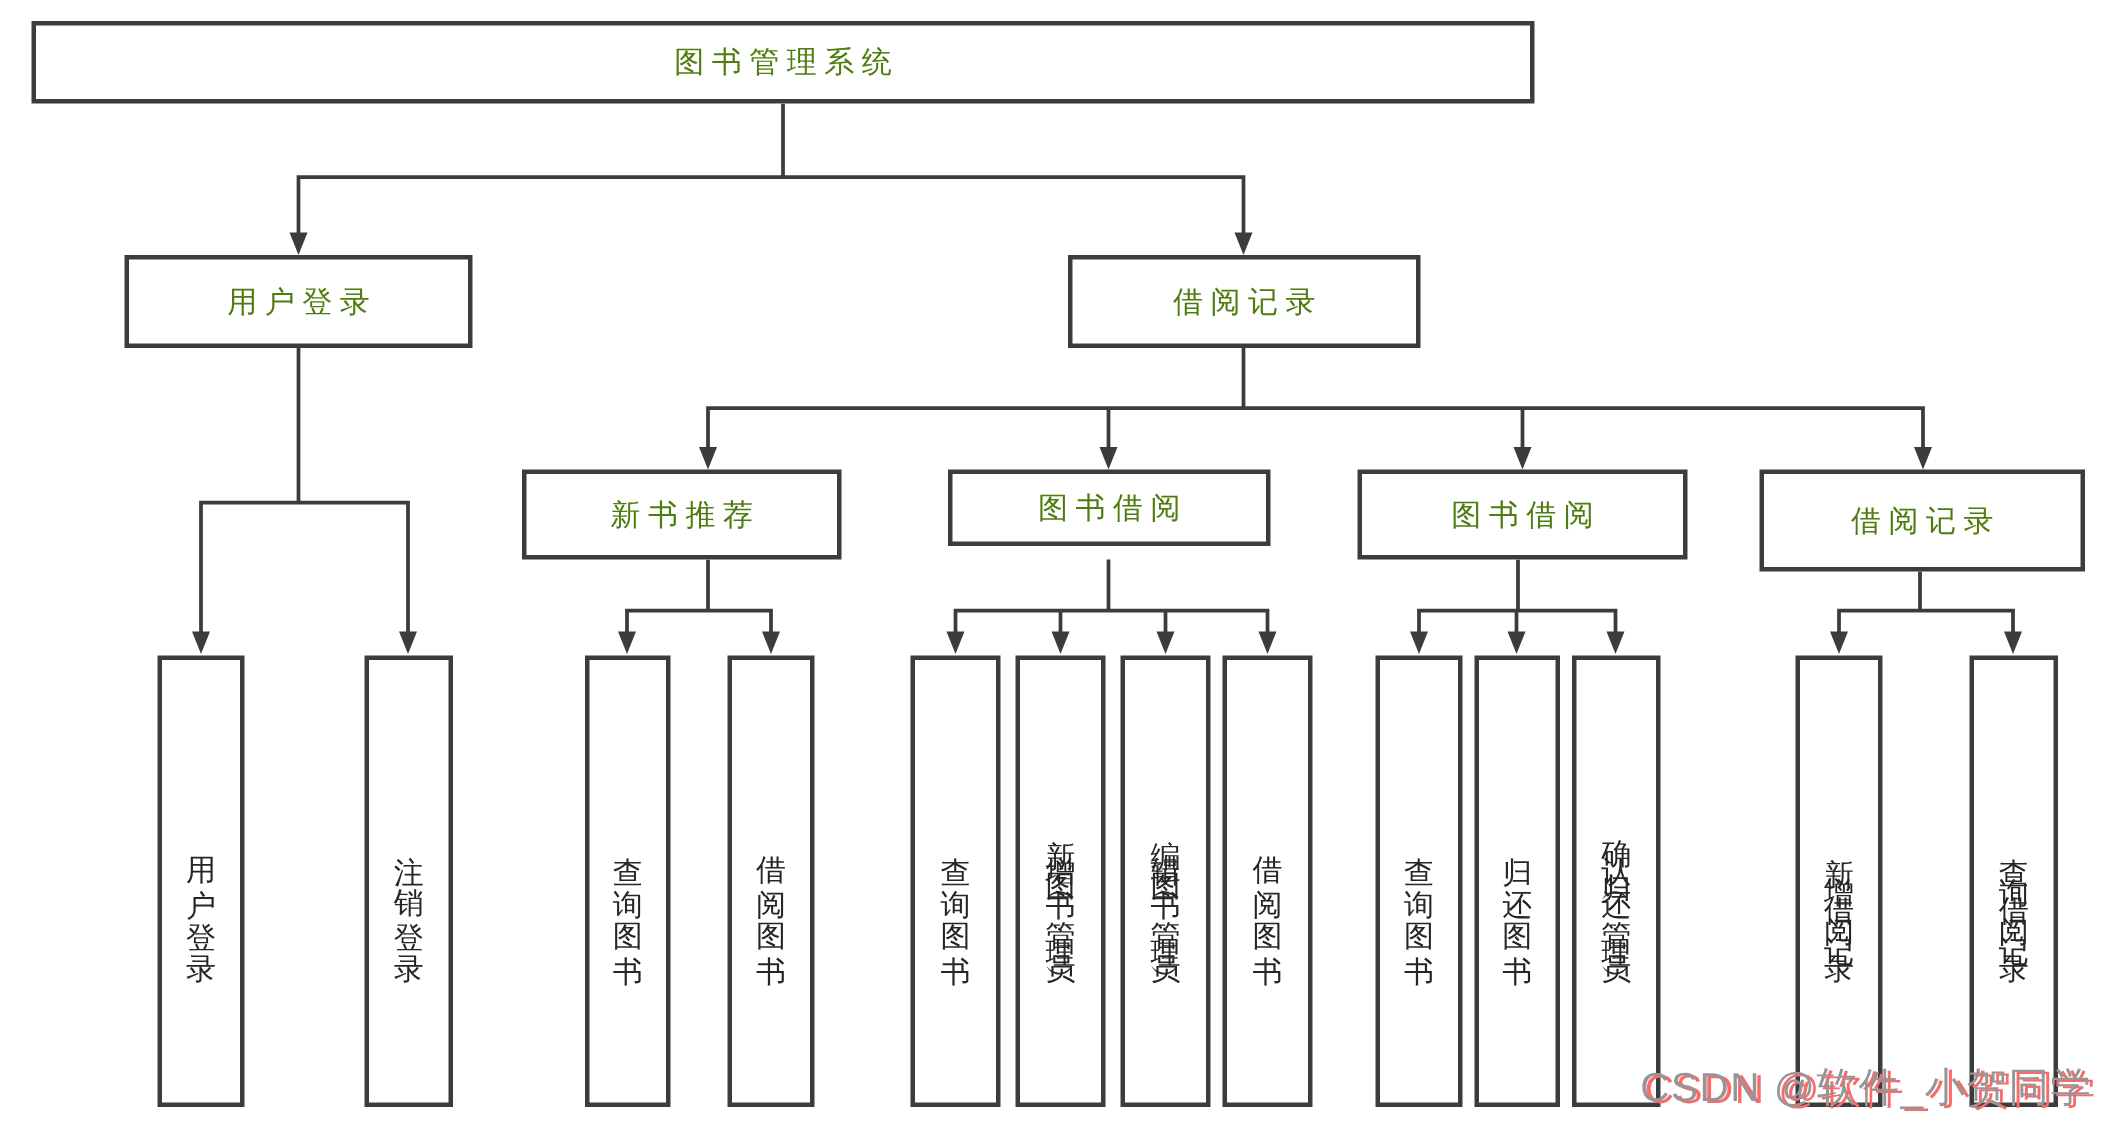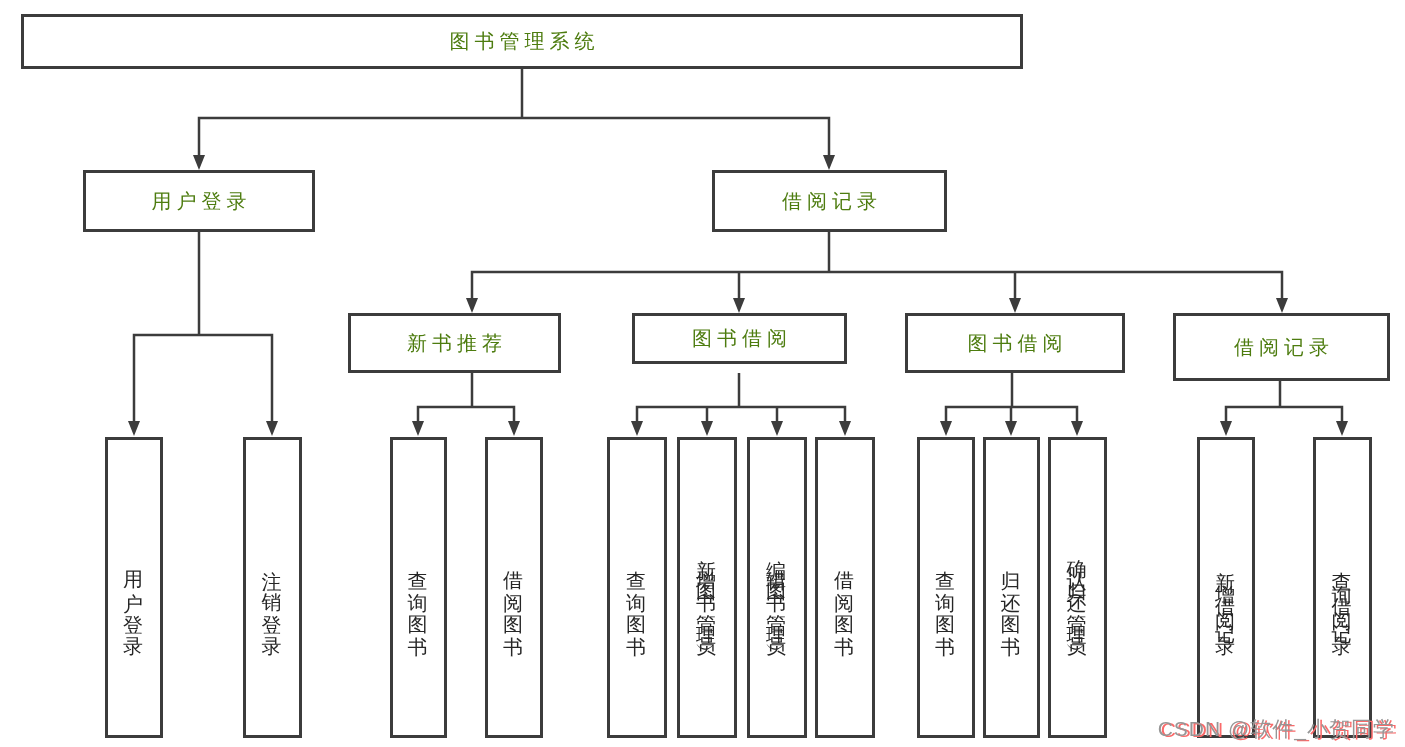--- a/index.html
+++ b/index.html
@@ -9,21 +9,21 @@
   .node{position:absolute;box-sizing:border-box;background:#ffffff;border:3px solid #3c3c3c;
         display:flex;align-items:center;justify-content:center;z-index:2;}
   .hlabel{font-size:20px;color:#4d7c0f;letter-spacing:5px;padding-left:5px;white-space:nowrap;}
   .vnode{position:absolute;box-sizing:border-box;background:#ffffff;border:3px solid #3c3c3c;
          display:flex;align-items:center;justify-content:center;z-index:2;top:437px;height:301px;}
   .vlabel{writing-mode:vertical-rl;text-orientation:mixed;font-size:20px;color:#262626;
           white-space:nowrap;position:relative;}
   .len4{letter-spacing:22px;top:11px;}
   .len6{letter-spacing:13px;top:7px;}
   .len9{letter-spacing:11px;top:6px;}
-  .watermark{position:absolute;right:10px;bottom:4px;font-size:21px;color:#969696;
+  .watermark{position:absolute;right:10px;bottom:4px;font-size:27px;color:#969696;
              text-shadow:3px 1px 0 #fa6a6a;letter-spacing:1px;z-index:5;white-space:nowrap;}
 </style>
 </head>
 <body>
 
 <div id="canvas">
 
   <svg id="connectors" viewBox="0 0 1405 747" xmlns="http://www.w3.org/2000/svg">
     <g stroke="#3c3c3c" stroke-width="2.5" fill="none">
       <path d="M522,69 L522,118 M199,157 L199,118 L829,118 L829,157"></path>

